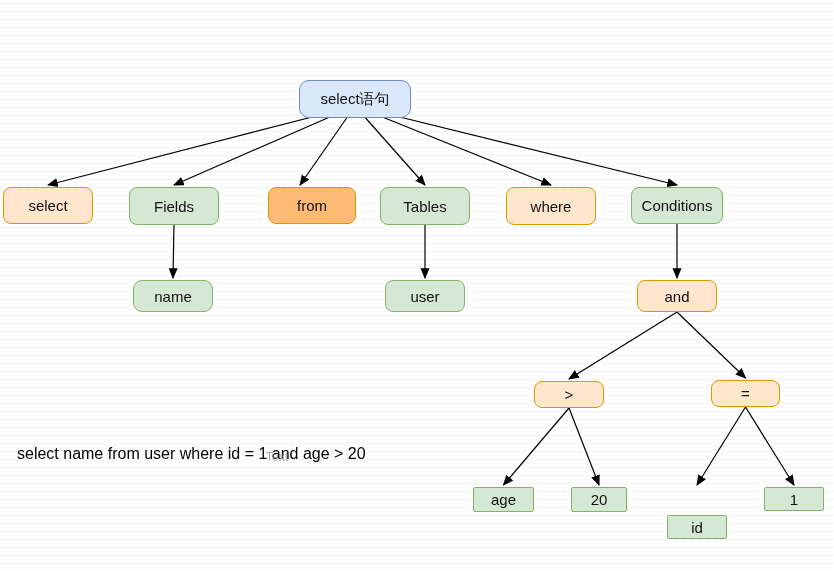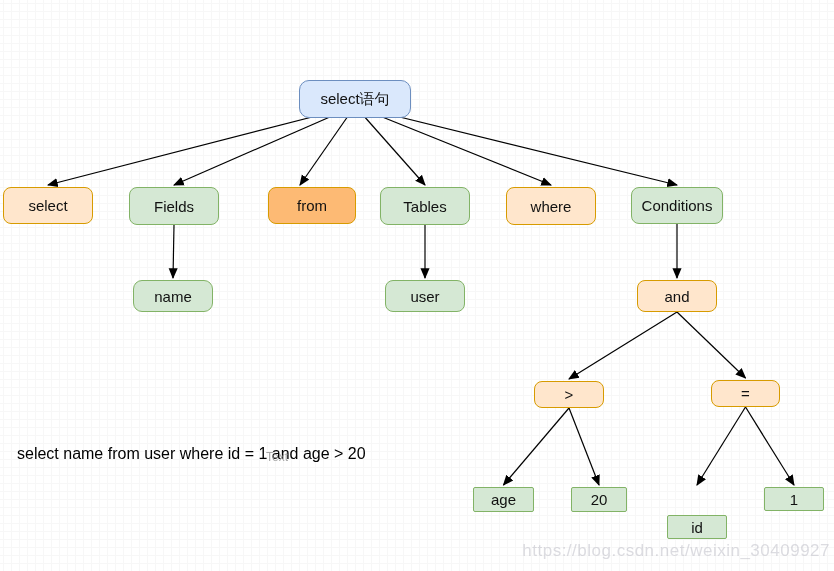--- a/index.html
+++ b/index.html
@@ -85,14 +85,13 @@
       <div class="node green small-r" style="left: 473px; top: 487px; width: 61px; height: 25px; background: rgb(213, 232, 212); border-color: rgb(130, 179, 102);">age</div>
       <div class="node green small-r" style="left: 571px; top: 487px; width: 56px; height: 25px; background: rgb(213, 232, 212); border-color: rgb(130, 179, 102);">20</div>
       <div class="node green small-r" style="left: 667px; top: 515px; width: 60px; height: 24px; background: rgb(213, 232, 212); border-color: rgb(130, 179, 102);">id</div>
       <div class="node green small-r" style="left: 764px; top: 487px; width: 60px; height: 24px; background: rgb(213, 232, 212); border-color: rgb(130, 179, 102);">1</div>
     </div>
 
   <div class="sql-text">select name from user where id = 1 and age &gt; 20</div>
 
   <div class="text-placeholder">Text</div>
 
-  <div class="watermark">https://blog.csdn.net/weixin_30409927</div>
 </div>
 
 </body></html>

